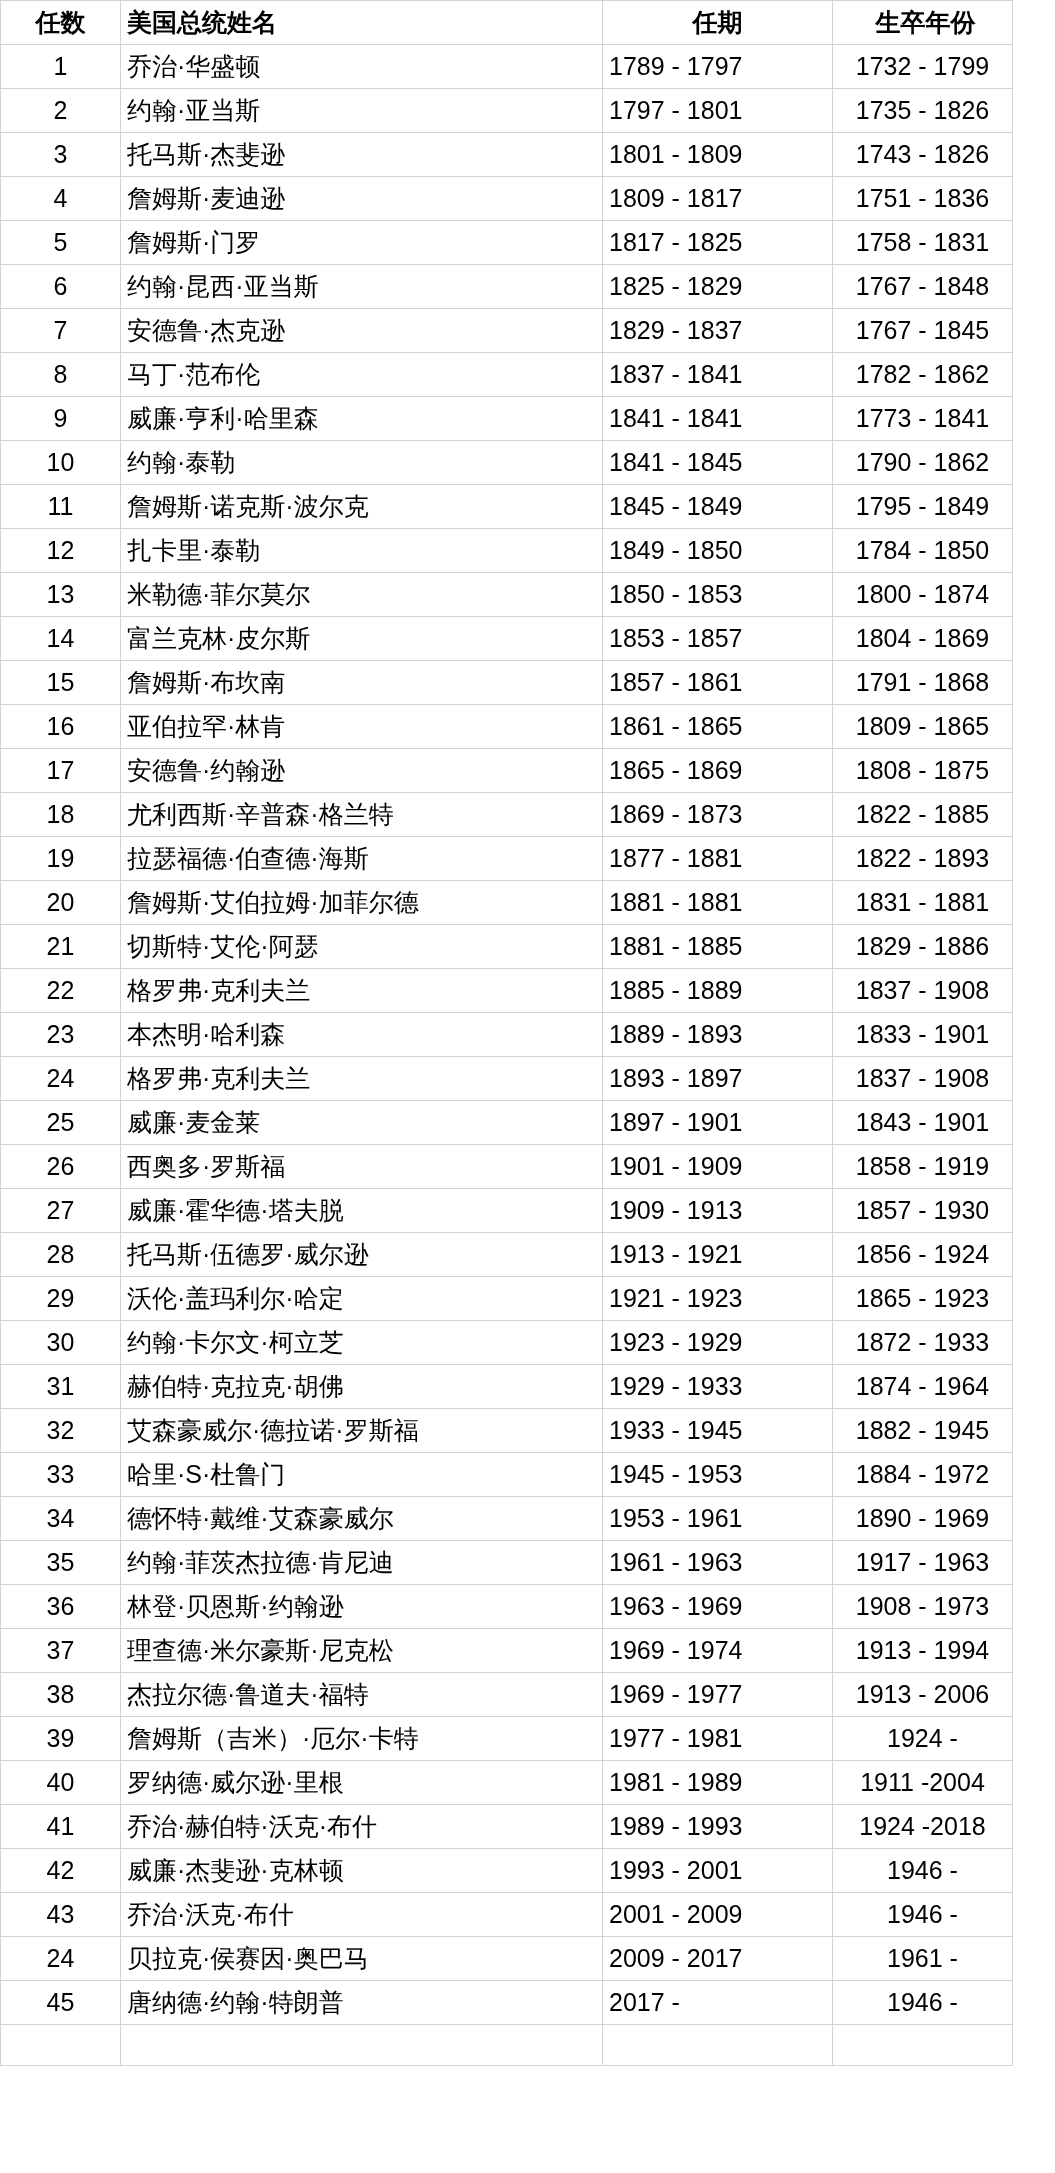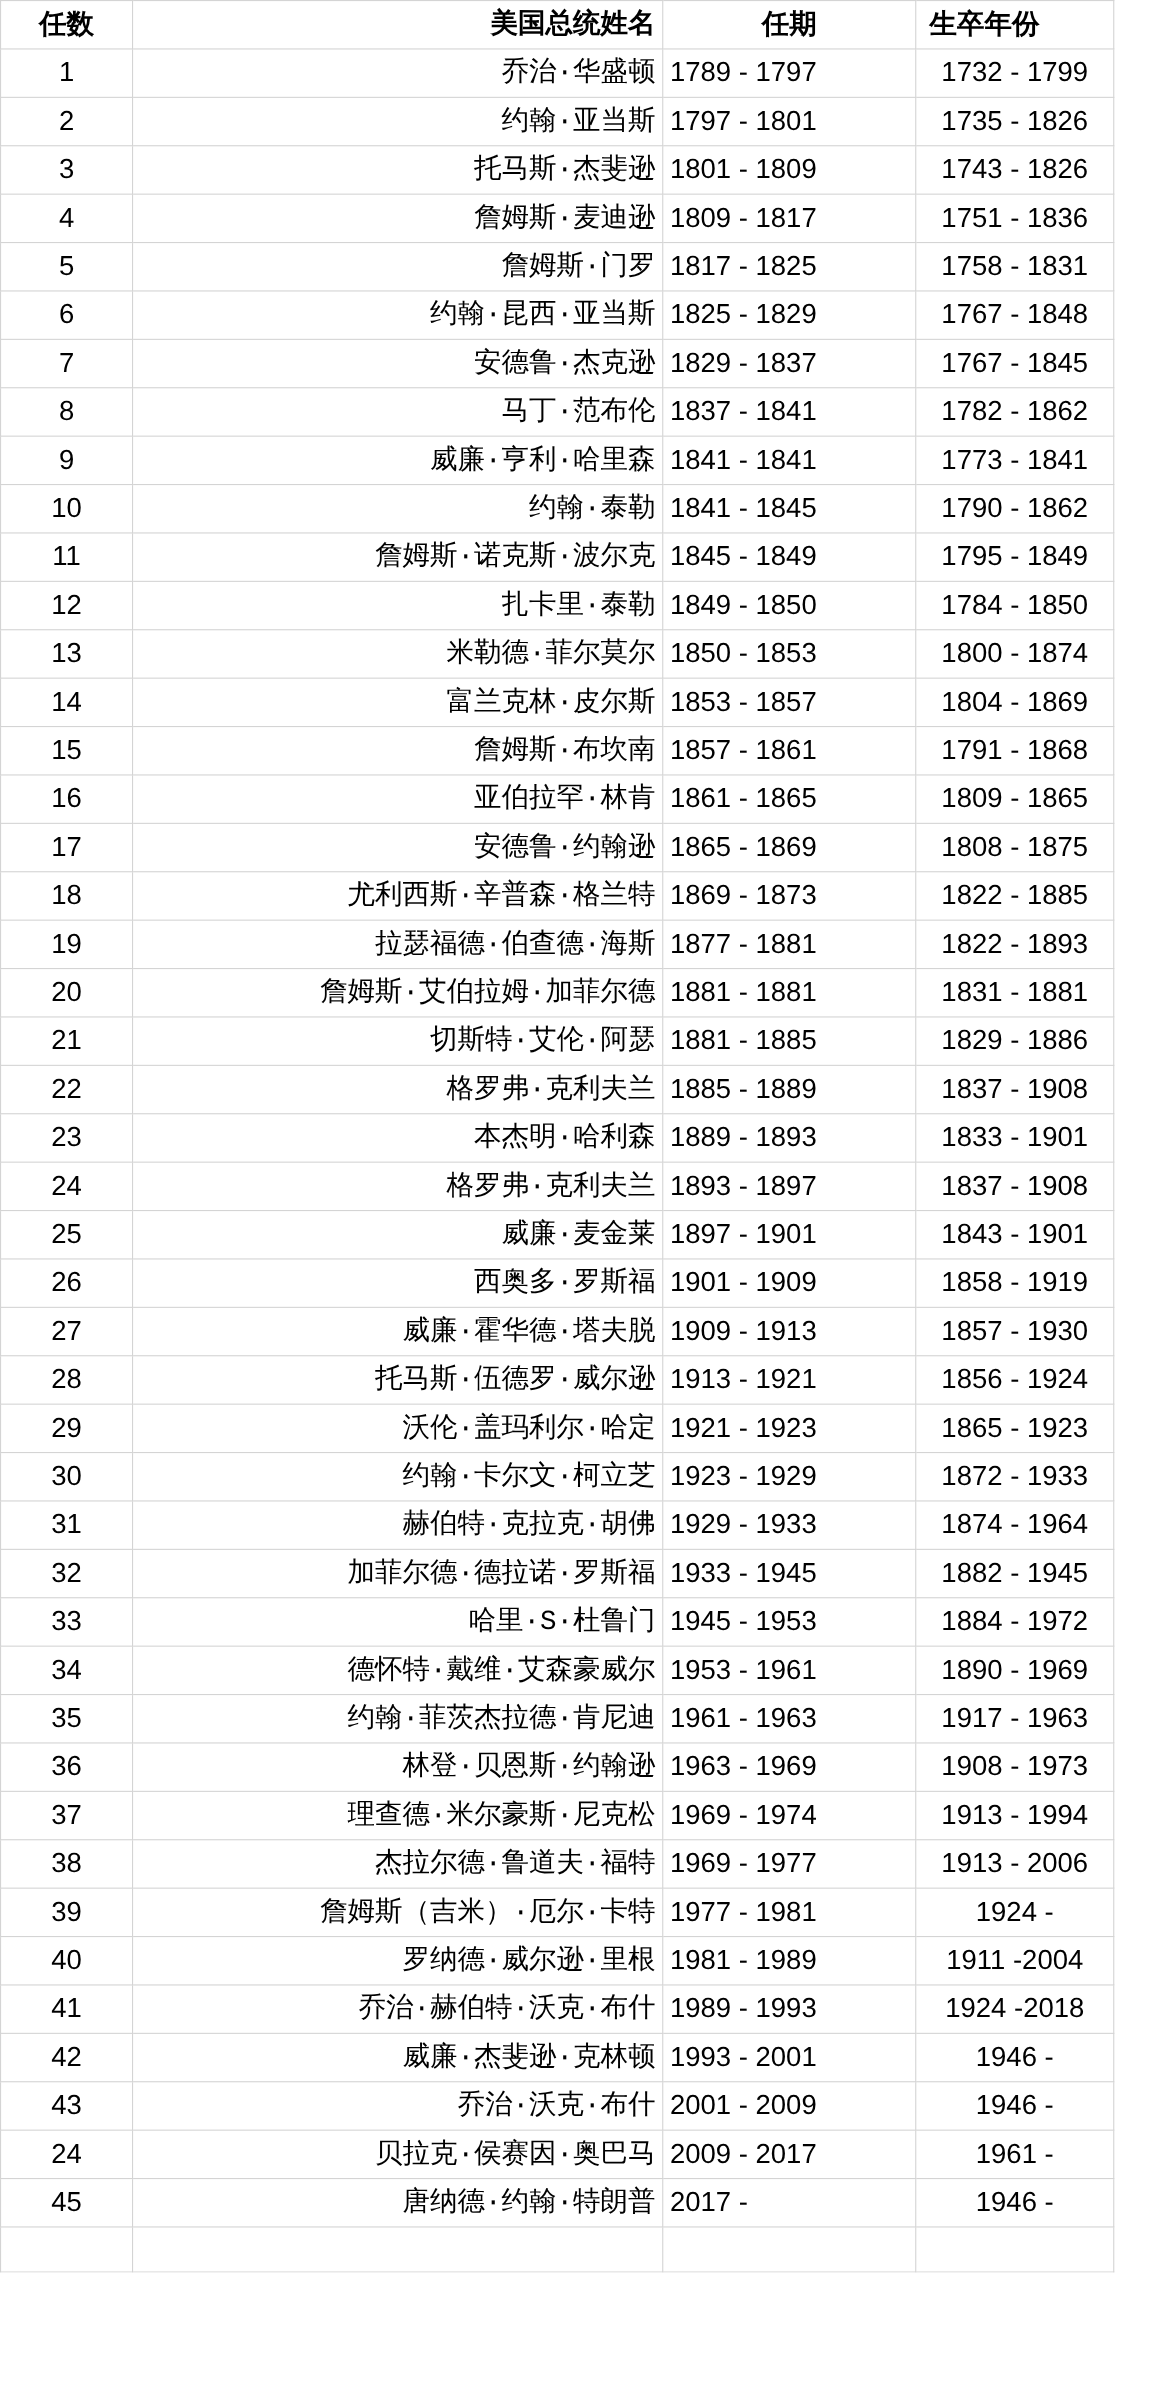--- a/index.html
+++ b/index.html
@@ -39,25 +39,25 @@
     font-weight: normal;
     white-space: nowrap;
     overflow: hidden;
     background: #ffffff;
   }
   table.presidents thead th {
     font-weight: bold;
     font-size: 25px;
   }
   .col-num   { text-align: center; }
-  .col-name  { text-align: right; font-family: Liberation Mono, monospace; }
+  .col-name  { text-align: left; }
   .col-term  { }
   .col-life  { text-align: center; padding-left: 22px; }
 
-  thead th.col-life { text-align: left; padding-left: 12px; margin-top: 30px; }
+  thead th.col-life { text-align: center; padding-left: 12px; margin-top: 30px; }
 
   tr.spacer td {
     height: 40px;
     border: 1px solid #d4d4d4;
   }
 </style>
 </head>
 <body>
 
 <div class="sheet">
@@ -258,21 +258,21 @@
           <td class="col-life">1872 - 1933</td>
         </tr>
         <tr>
           <td class="col-num">31</td>
           <td class="col-name">赫伯特·克拉克·胡佛</td>
           <td class="col-term">1929 - 1933</td>
           <td class="col-life">1874 - 1964</td>
         </tr>
         <tr>
           <td class="col-num">32</td>
-          <td class="col-name">加菲尔德·德拉诺·罗斯福</td>
+          <td class="col-name">艾森豪威尔·德拉诺·罗斯福</td>
           <td class="col-term">1933 - 1945</td>
           <td class="col-life">1882 - 1945</td>
         </tr>
         <tr>
           <td class="col-num">33</td>
           <td class="col-name">哈里·S·杜鲁门</td>
           <td class="col-term">1945 - 1953</td>
           <td class="col-life">1884 - 1972</td>
         </tr>
         <tr>

